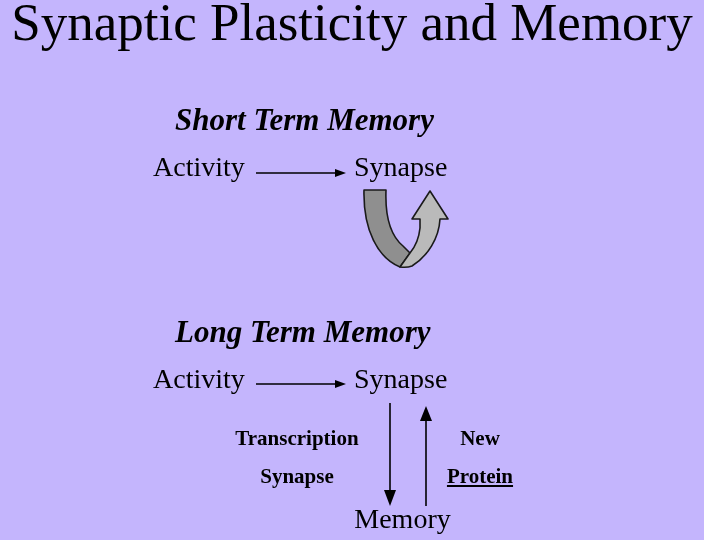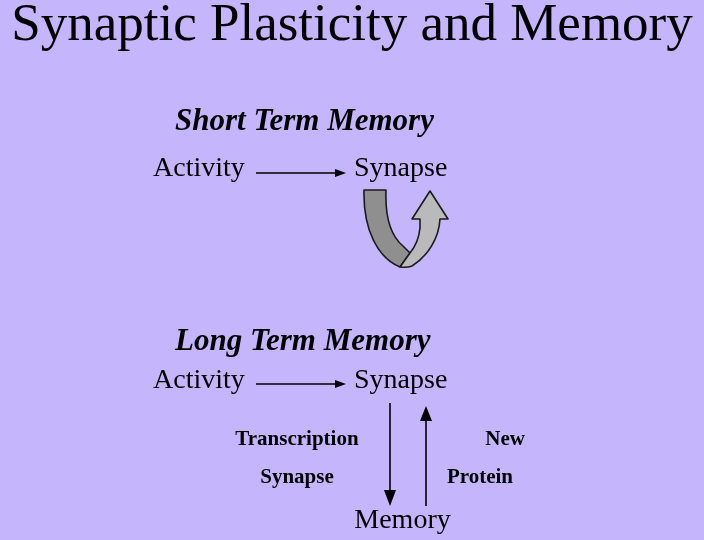--- a/index.html
+++ b/index.html
@@ -28,29 +28,29 @@
   .small-label {
     font-size: 21px;
     font-weight: bold;
     text-align: center;
   }
   .stm-heading   { left: 152px; top: 104px; }
   .stm-activity  { left: 153px; top: 153px; }
   .stm-synapse   { left: 354px; top: 153px; }
   .stm-arrow     { left: 255px; top: 166px; }
   .uturn-arrow   { left: 356px; top: 186px; }
-  .ltm-heading   { left: 152px; top: 324px; font-family: Liberation Serif, serif; }
+  .ltm-heading   { left: 152px; top: 316px; font-family: Liberation Serif, serif; }
   .ltm-activity  { left: 153px; top: 365px; }
   .ltm-synapse   { left: 354px; top: 365px; }
   .ltm-arrow     { left: 255px; top: 377px; }
   .vert-arrows   { left: 382px; top: 402px; }
   .tf-line1      { left: 224px; top: 428px; width: 146px; text-align: center; }
   .tf-line2      { left: 224px; top: 466px; width: 146px; }
-  .np-line1      { left: 435px; top: 428px; width: 90px; text-align: right; }
-  .np-line2      { left: 435px; top: 466px; width: 90px; }
+  .np-line1      { left: 435px; top: 428px; width: 90px; }
+  .np-line2      { left: 435px; top: 466px; width: 90px; text-decoration: underline; }
   .nucleus       { left: 330px; top: 505px; width: 145px; text-align: center; }
 
   svg { display: block; }
   .plain-arrow line    { stroke: #000000; stroke-width: 1.6; }
   .plain-arrow polygon { fill: #000000; }
   .ribbon path { stroke: #1a1a1a; stroke-width: 1.6; stroke-linejoin: round; }
 </style>
 </head>
 <body>
 

